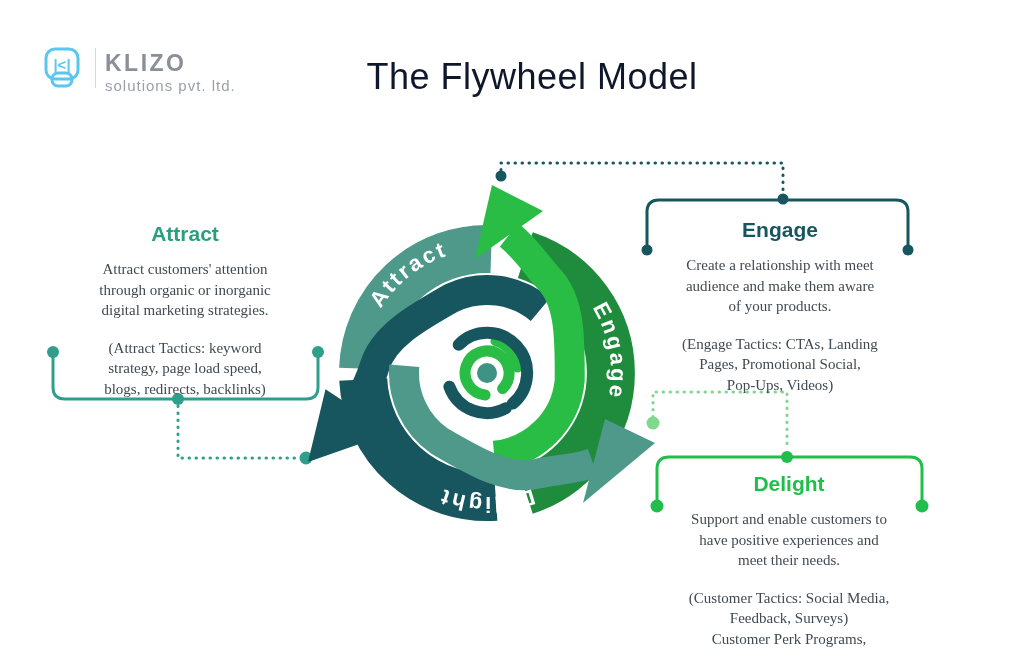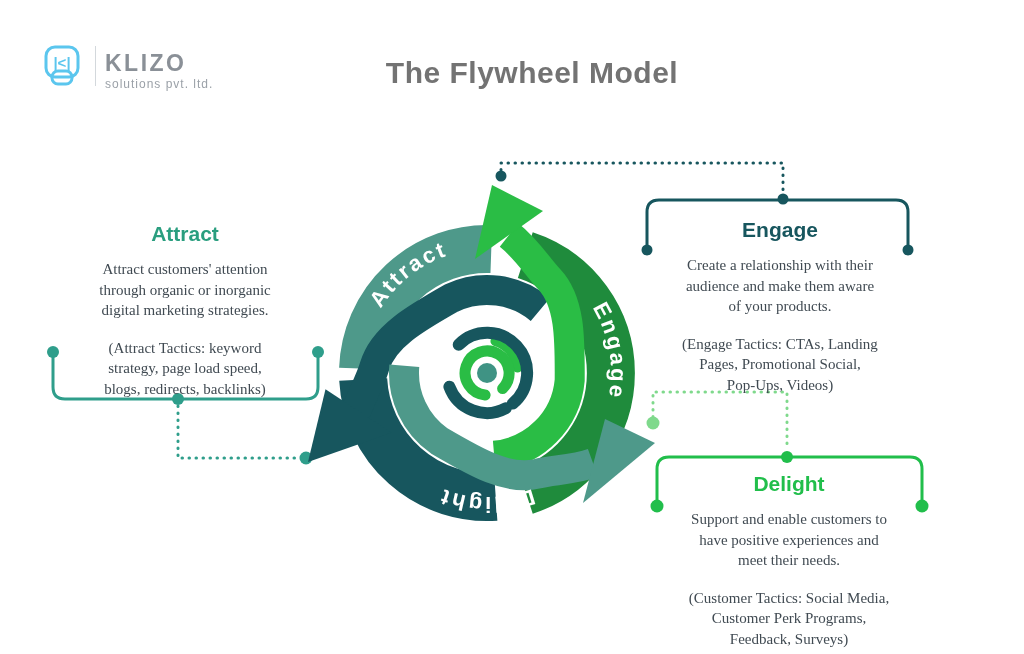--- a/index.html
+++ b/index.html
@@ -6,24 +6,24 @@
   body{
     width:1024px;height:654px;position:relative;background:#ffffff;
     font-family:"Liberation Sans", sans-serif;overflow:hidden;
   }
   .abs{position:absolute;}
   
   .logo{left:38px;top:42px;display:flex;align-items:center;gap:9px;}
   .logo-divider{width:1px;height:40px;background:#d3d8dc;}
   .logo-text{display:flex;flex-direction:column;line-height:1;}
   .logo-name{font-size:23px;font-weight:bold;color:#8a9097;letter-spacing:2.5px;margin-top:10px;}
-  .logo-subtitle{font-size:12px;color:#9ba1a8;letter-spacing:1px;margin-top:3px;}
+  .logo-subtitle{font-size:15px;color:#9ba1a8;letter-spacing:1px;margin-top:3px;}
   
   .page-title{left:262px;top:56px;width:540px;text-align:center;
-    font-size:30px;font-weight:700;color:#737373;letter-spacing:.5px;}
+    font-size:36px;font-weight:400;color:#0f172a;letter-spacing:.5px;}
   
   .section{text-align:center;}
   .section-heading{font-size:21px;font-weight:bold;margin-bottom:13px;}
   .section .line{font-size:15px;line-height:20.5px;color:#404a52;font-family:Liberation Serif, serif;}
   .tactics{margin-top:17px;text-align:center;}
   .attract-block{left:65px;top:222px;width:240px;}
   .attract-block .section-heading{color:#2a9e7f;}
   .engage-block{left:655px;top:218px;width:250px;}
   .engage-block .section-heading{color:#17565e;}
   .delight-block{left:660px;top:472px;width:258px;}
@@ -144,36 +144,36 @@
   <div class="tactics">
     <div class="line">(Attract Tactics: keyword</div>
     <div class="line">strategy, page load speed,</div>
     <div class="line">blogs, redirects, backlinks)</div>
   </div>
 </div>
 
 <div class="abs section engage-block">
   <div class="section-heading">Engage</div>
   <div>
-    <div class="line">Create a relationship with their</div>
+    <div class="line">Create a relationship with meet</div>
     <div class="line">audience and make them aware</div>
     <div class="line">of your products.</div>
   </div>
   <div class="tactics">
     <div class="line">(Engage Tactics: CTAs, Landing</div>
     <div class="line">Pages, Promotional Social,</div>
     <div class="line">Pop-Ups, Videos)</div>
   </div>
 </div>
 
 <div class="abs section delight-block">
   <div class="section-heading">Delight</div>
   <div>
     <div class="line">Support and enable customers to</div>
     <div class="line">have positive experiences and</div>
     <div class="line">meet their needs.</div>
   </div>
   <div class="tactics">
     <div class="line">(Customer Tactics: Social Media,</div>
+    <div class="line">Feedback, Surveys)</div>
     <div class="line">Customer Perk Programs,</div>
-    <div class="line">Feedback, Surveys)</div>
   </div>
 </div>
 
 </body></html>

